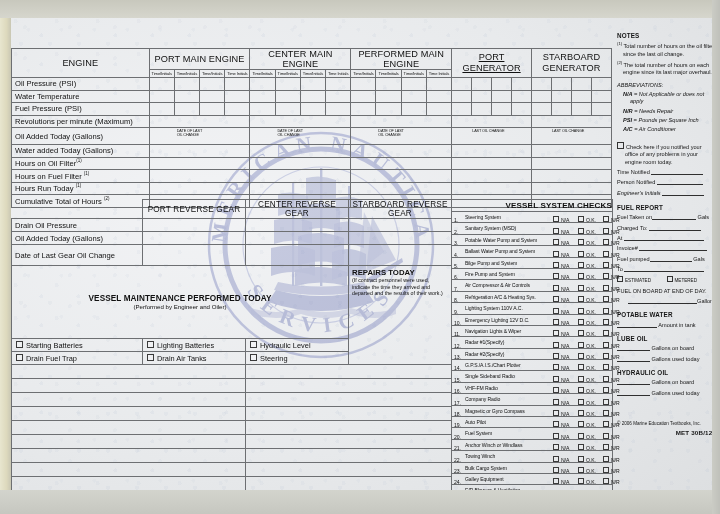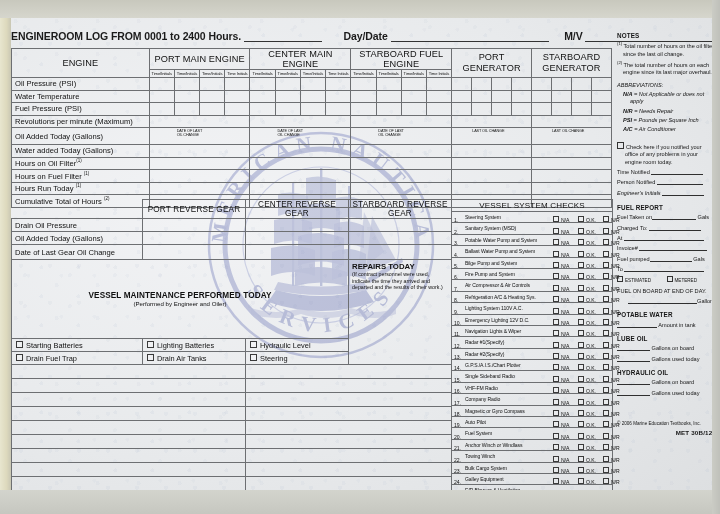--- a/index.html
+++ b/index.html
@@ -73,21 +73,21 @@
   .mtitle{font-size:8.2px;font-weight:bold;text-align:center;letter-spacing:.1px;}
   .msub{font-size:6.1px;text-align:center;font-style:normal;}
   .mchk{font-size:7.4px;padding-left:4px !important;white-space:nowrap;}
   .cb{display:inline-block;width:5px;height:5px;border:1px solid #3a3a3a;
       margin-right:3px;vertical-align:0px;background:rgba(255,255,255,.25);}
 
   .rtitle{font-size:7.8px;font-weight:bold;padding:2px 0 0 3px !important;}
   .rsub{font-size:5.3px;padding:0 3px 0 3px !important;line-height:1.25;}
 
   
-  .vtitle{font-size:8px;font-weight:normal;text-align:center;letter-spacing:.2px;}
+  .vtitle{font-size:8px;font-weight:bold;text-align:right;letter-spacing:.2px;}
   .vrow{font-size:5.1px;white-space:nowrap;letter-spacing:-.1px;}
   .vnum{display:inline-block;width:11px;padding-left:2px;}
   .vname{display:inline-block;width:88px;overflow:hidden;}
   .vopt{display:inline-block;width:25px;}
   .vcb{display:inline-block;width:4px;height:4px;border:1px solid #3a3a3a;
        margin-right:2px;vertical-align:0px;background:rgba(255,255,255,.2);}
 
   
   #notes{position:absolute;left:617px;top:32px;width:99px;height:455px;z-index:6;
          font-size:5.6px;color:#151515;line-height:1.32;}
@@ -157,30 +157,20 @@
 
       <path d="M170 152 L200 140 L176 96 Z" opacity=".7"></path>
       <path d="M162 152 L188 132 L168 92 Z" opacity=".6"></path>
 
       <path d="M55 188 Q80 196 105 188 Q130 196 155 188 Q180 196 200 188 L200 194 Q180 202 155 194 Q130 202 105 194 Q80 202 55 194 Z" opacity=".55"></path>
     </g>
   </svg>
 
   <div id="form">
 
-    <div class="hdrline">
-      <span>ENGINEROOM LOG FROM 0001 to 2400 Hours.</span>
-      <span class="ul" style="width:78px;"></span>
-      <span style="display:inline-block;width:16px;"></span>
-      <span>Day/Date</span>
-      <span class="ul" style="width:158px;"></span>
-      <span style="display:inline-block;width:10px;"></span>
-      <span>M/V</span>
-      <span class="ul" style="width:212px;"></span>
-    </div>
 
     <table class="grid" id="engine-grid" style="left:0;top:18px;width:601px;">
       <colgroup>
         <col style="width:131px">
         <col style="width:24px">
           <col style="width:24px">
           <col style="width:24px">
           <col style="width:24px">
         <col style="width:24px">
           <col style="width:24px">
@@ -197,23 +187,23 @@
         <col style="width:19px">
           <col style="width:19px">
           <col style="width:19px">
           <col style="width:19px">
       </colgroup>
       <tbody>
         <tr style="height:13px;">
           <td rowspan="2" class="ctrhdr">ENGINE</td>
           <td colspan="4" class="ctrhdr">PORT MAIN ENGINE</td>
           <td colspan="4" class="ctrhdr">CENTER MAIN ENGINE</td>
-          <td colspan="4" class="ctrhdr">STARBOARD FUEL ENGINE</td>
+          <td colspan="4" class="ctrhdr">PERFORMED MAIN ENGINE</td>
           <td colspan="4" rowspan="2" class="ctrhdr" style="line-height:1.25;">
-            <div style="white-space:pre-line;">PORT
+            <div style="white-space:pre-line;text-decoration:underline;">PORT
 GENERATOR</div>
           </td>
           <td colspan="4" rowspan="2" class="ctrhdr" style="line-height:1.25;">
             <div style="white-space:pre-line;text-align:center;">STARBOARD
 GENERATOR</div>
           </td>
         </tr>
         <tr style="height:8px;">
           <td class="subhdr">Time/Initials</td>
           <td class="subhdr">Time/Initials</td>
@@ -422,21 +412,21 @@
           <td></td>
           <td></td>
           <td></td>
         </tr>
         <tr style="height:13px;">
           <td class="lbl">Oil Added Today (Gallons)</td>
           <td></td>
           <td></td>
           <td></td>
         </tr>
-        <tr style="height:15px;">
+        <tr style="height:21px;">
           <td class="lbl">Date of Last Gear Oil Change</td>
           <td></td>
           <td></td>
           <td></td>
         </tr>
 
         <tr style="height:24px;">
           <td colspan="3" style="vertical-align:middle;">
             <div class="mtitle">VESSEL MAINTENANCE PERFORMED TODAY</div>
             <div class="msub">(Performed by Engineer and Oiler)</div>

